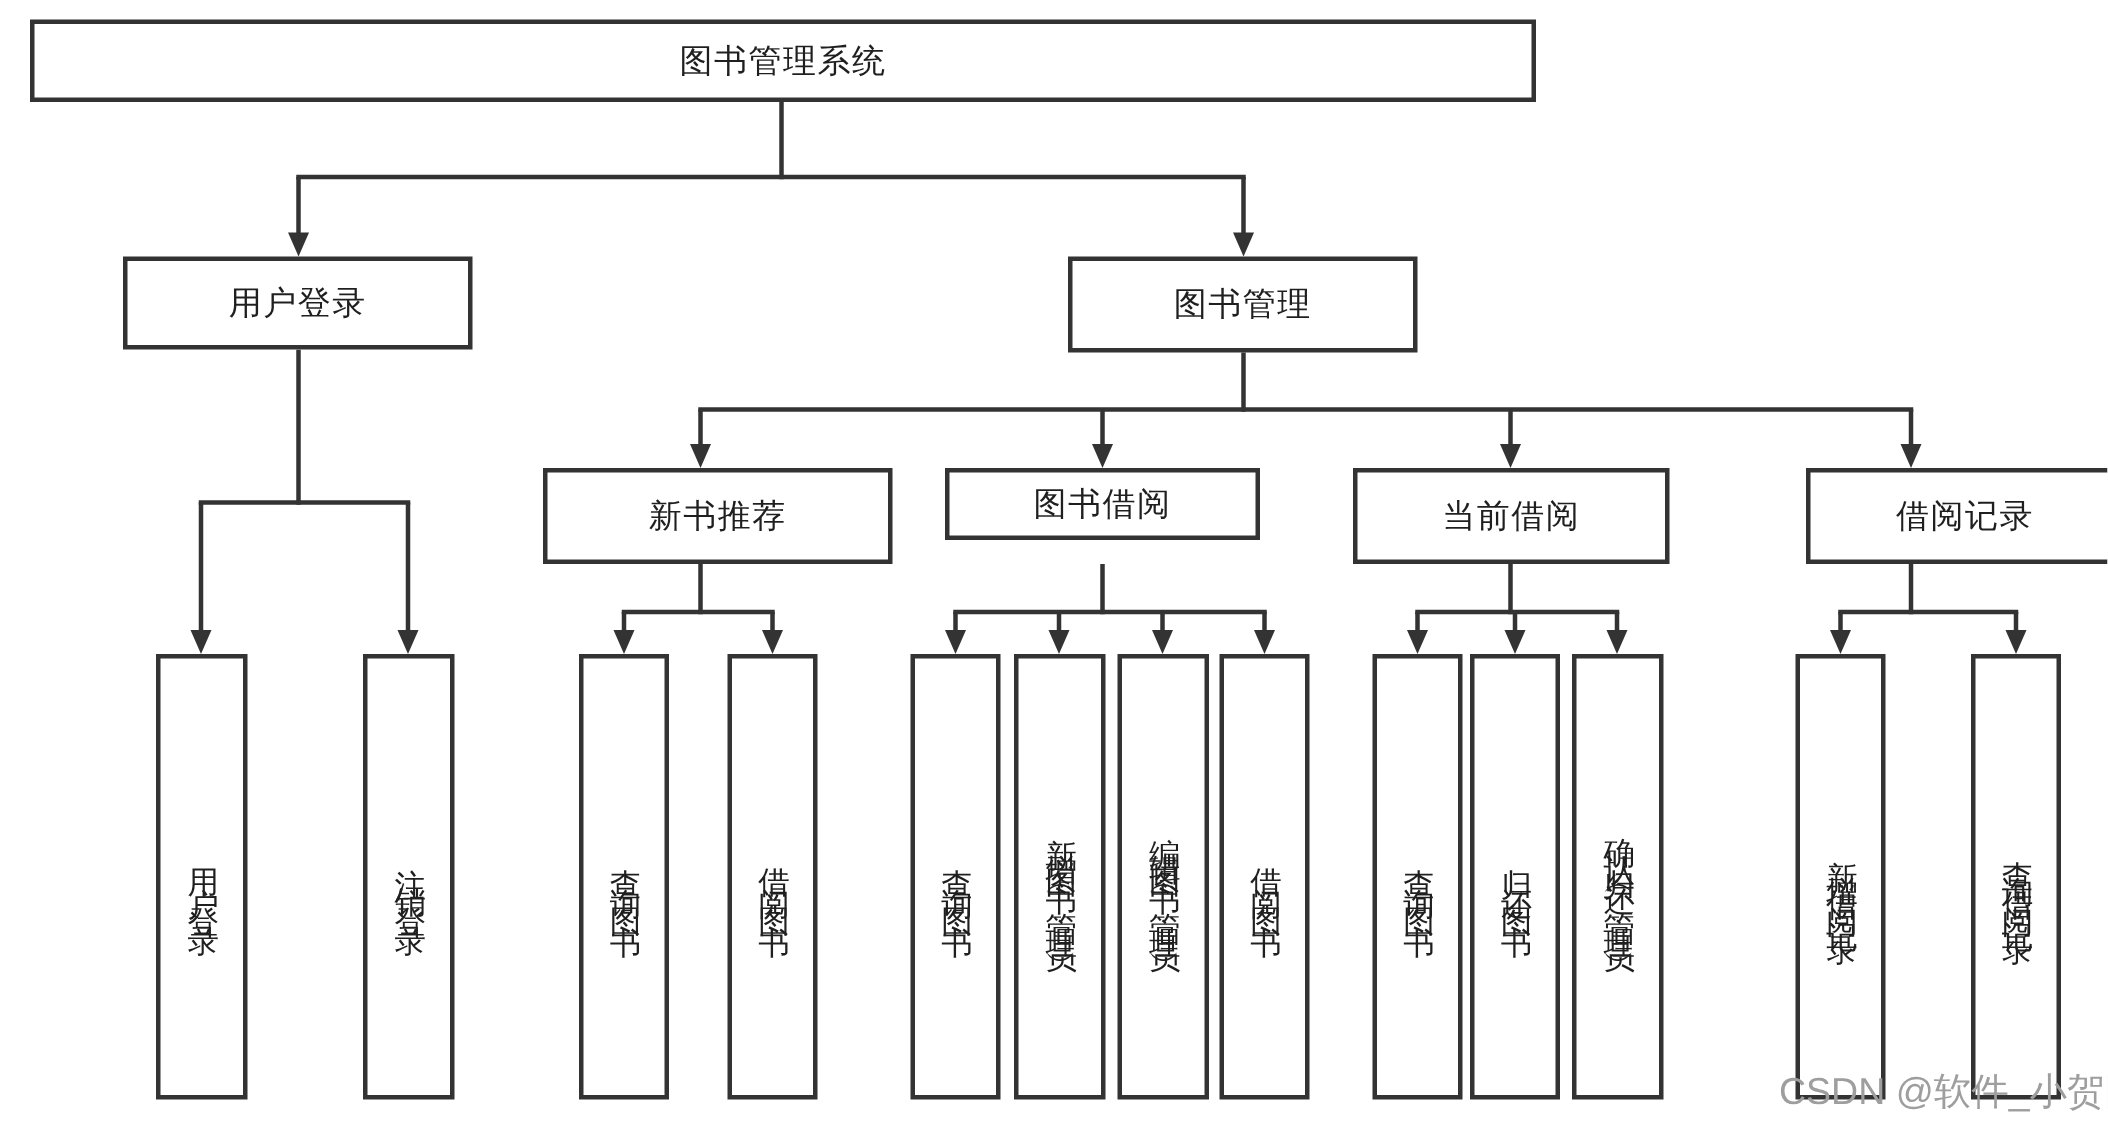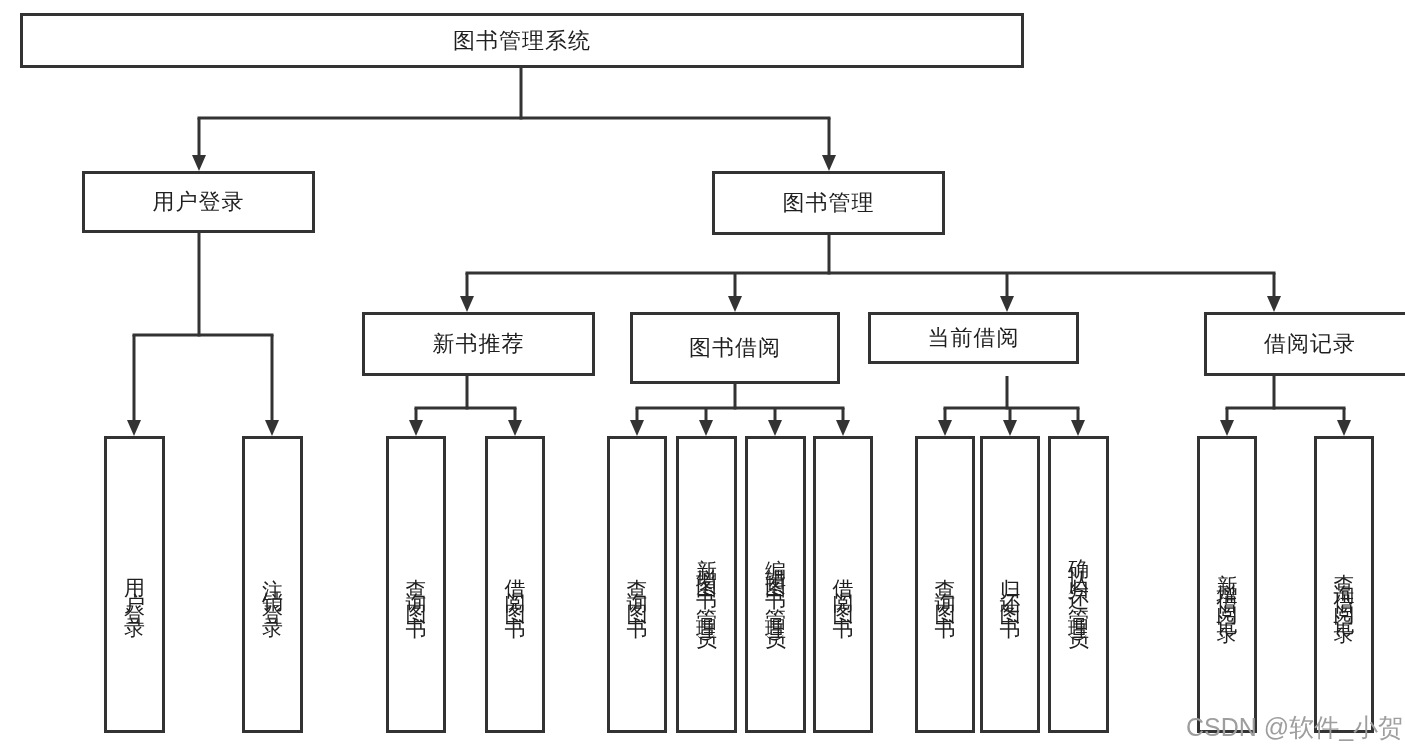--- a/index.html
+++ b/index.html
@@ -149,22 +149,22 @@
       <polygon points="1337,420 1351,420 1344,436"></polygon>
     </g>
   </svg>
 
   <div class="box hbox" style="left:20px; top:13px; width:1004px; height:55px;">图书管理系统</div>
 
   <div class="box hbox" style="left:82px; top:171px; width:233px; height:62px;">用户登录</div>
   <div class="box hbox" style="left:712px; top:171px; width:233px; height:64px;">图书管理</div>
 
   <div class="box hbox" style="left:362px; top:312px; width:233px; height:64px;">新书推荐</div>
-  <div class="box hbox" style="left:630px; top:312px; width:210px; height:72px;">图书借阅</div>
-  <div class="box hbox" style="left:868px; top:312px; width:211px; height:52px;text-align:right;">当前借阅</div>
+  <div class="box hbox" style="left:630px; top:312px; width:210px; height:48px;">图书借阅</div>
+  <div class="box hbox" style="left:902px; top:312px; width:211px; height:64px;text-align:right;">当前借阅</div>
   <div class="box hbox" style="left:1204px; top:312px; width:212px; height:64px;">借阅记录</div>
 
   <div class="box vbox v4" style="left:104px; width:61px;">用户登录</div>
   <div class="box vbox v4" style="left:242px; width:61px;">注销登录</div>
 
   <div class="box vbox v4" style="left:386px; width:60px;">查询图书</div>
   <div class="box vbox v4" style="left:485px; width:60px;">借阅图书</div>
 
   <div class="box vbox v4" style="left:607px; width:60px;">查询图书</div>
   <div class="box vbox v9" style="left:676px; width:61px;">新增图书（管理员）</div>

